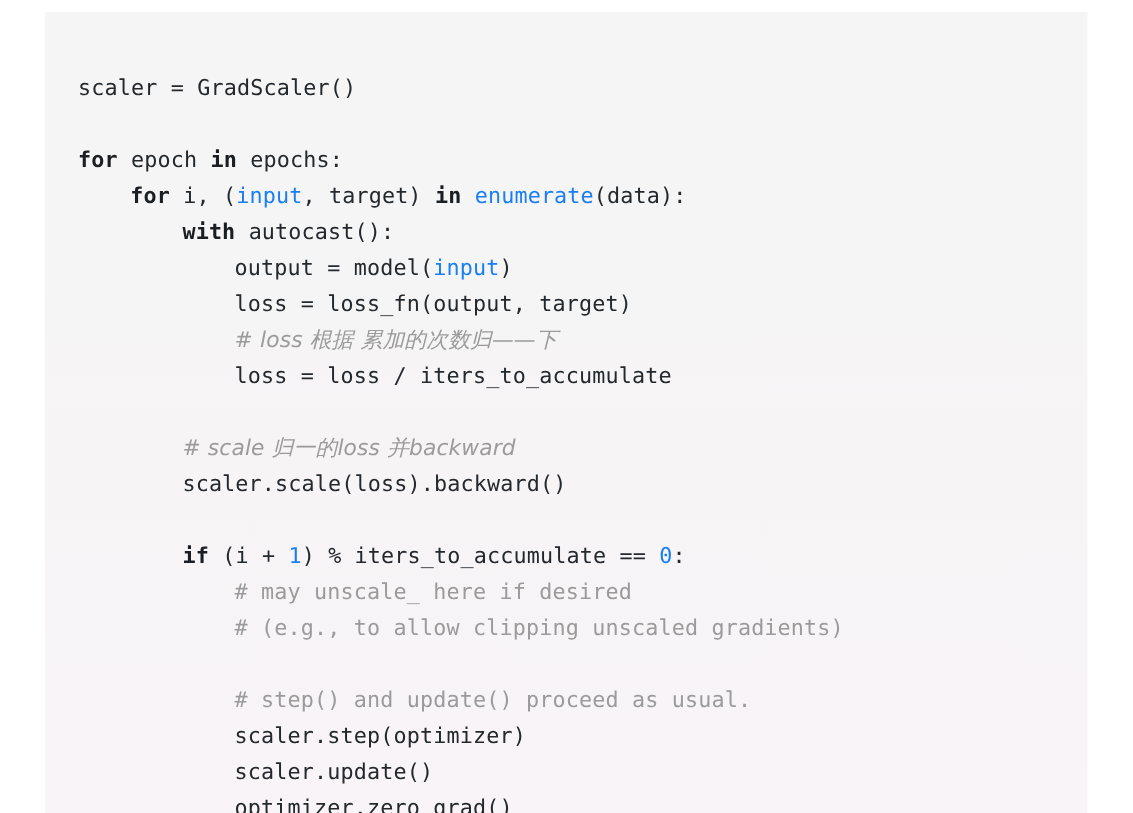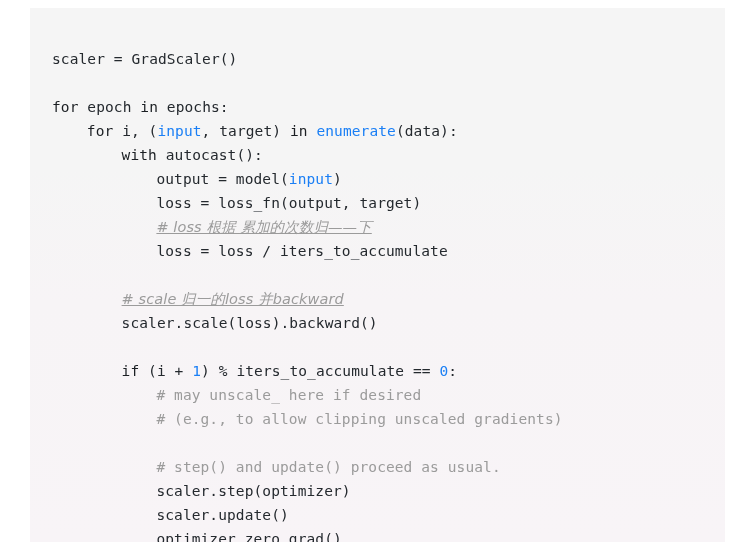--- a/index.html
+++ b/index.html
@@ -46,26 +46,26 @@
     font-size: 14.5px;
     white-space: pre;
     padding-left: 22px;
     color: #24292e;
     letter-spacing: 0.1px;
   }
 
   .code-line.blank { height: 24px; }
 
   .tok { white-space: pre; }
-  .tok-kw   { font-weight: normal; color: #1b1f23; }
+  .tok-kw   { font-weight: bold; color: #1b1f23; }
   .tok-bi   { color: #1a7ff5; }
   .tok-num  { color: #1a7ff5; }
   .tok-plain{ color: #24292e; }
   .tok-cmt  { color: #9b9b9b; }
-  .tok-cmt-cn { color: #9b9b9b; font-style: italic; font-family: "DejaVu Sans", "Liberation Sans", sans-serif; text-decoration: underline; }
+  .tok-cmt-cn { color: #9b9b9b; font-style: italic; font-family: "DejaVu Sans", "Liberation Sans", sans-serif; }
 </style>
 </head>
 <body>
 
 <div class="page">
   <div class="code-block">
     <code class="code-lines"><span class="code-line" style="text-indent: 0px;"><span class="tok tok-plain">scaler = GradScaler()</span></span><span class="code-line blank" style="text-indent: 0px;">&nbsp;</span><span class="code-line" style="text-indent: 0px;"><span class="tok tok-kw">for</span><span class="tok tok-plain"> epoch </span><span class="tok tok-kw">in</span><span class="tok tok-plain"> epochs:</span></span><span class="code-line" style="text-indent: 34.8px;"><span class="tok tok-kw">for</span><span class="tok tok-plain"> i, (</span><span class="tok tok-bi">input</span><span class="tok tok-plain">, target) </span><span class="tok tok-kw">in</span><span class="tok tok-plain"> </span><span class="tok tok-bi">enumerate</span><span class="tok tok-plain">(data):</span></span><span class="code-line" style="text-indent: 69.6px;"><span class="tok tok-kw">with</span><span class="tok tok-plain"> autocast():</span></span><span class="code-line" style="text-indent: 104.4px;"><span class="tok tok-plain">output = model(</span><span class="tok tok-bi">input</span><span class="tok tok-plain">)</span></span><span class="code-line" style="text-indent: 104.4px;"><span class="tok tok-plain">loss = loss_fn(output, target)</span></span><span class="code-line" style="text-indent: 104.4px;"><span class="tok tok-cmt-cn"># loss 根据 累加的次数归——下</span></span><span class="code-line" style="text-indent: 104.4px;"><span class="tok tok-plain">loss = loss / iters_to_accumulate</span></span><span class="code-line blank" style="text-indent: 0px;">&nbsp;</span><span class="code-line" style="text-indent: 69.6px;"><span class="tok tok-cmt-cn"># scale 归一的loss 并backward</span></span><span class="code-line" style="text-indent: 69.6px;"><span class="tok tok-plain">scaler.scale(loss).backward()</span></span><span class="code-line blank" style="text-indent: 0px;">&nbsp;</span><span class="code-line" style="text-indent: 69.6px;"><span class="tok tok-kw">if</span><span class="tok tok-plain"> (i + </span><span class="tok tok-num">1</span><span class="tok tok-plain">) % iters_to_accumulate == </span><span class="tok tok-num">0</span><span class="tok tok-plain">:</span></span><span class="code-line" style="text-indent: 104.4px;"><span class="tok tok-cmt"># may unscale_ here if desired</span></span><span class="code-line" style="text-indent: 104.4px;"><span class="tok tok-cmt"># (e.g., to allow clipping unscaled gradients)</span></span><span class="code-line blank" style="text-indent: 0px;">&nbsp;</span><span class="code-line" style="text-indent: 104.4px;"><span class="tok tok-cmt"># step() and update() proceed as usual.</span></span><span class="code-line" style="text-indent: 104.4px;"><span class="tok tok-plain">scaler.step(optimizer)</span></span><span class="code-line" style="text-indent: 104.4px;"><span class="tok tok-plain">scaler.update()</span></span><span class="code-line" style="text-indent: 104.4px;"><span class="tok tok-plain">optimizer.zero_grad()</span></span></code>
   </div>
 </div>
 

